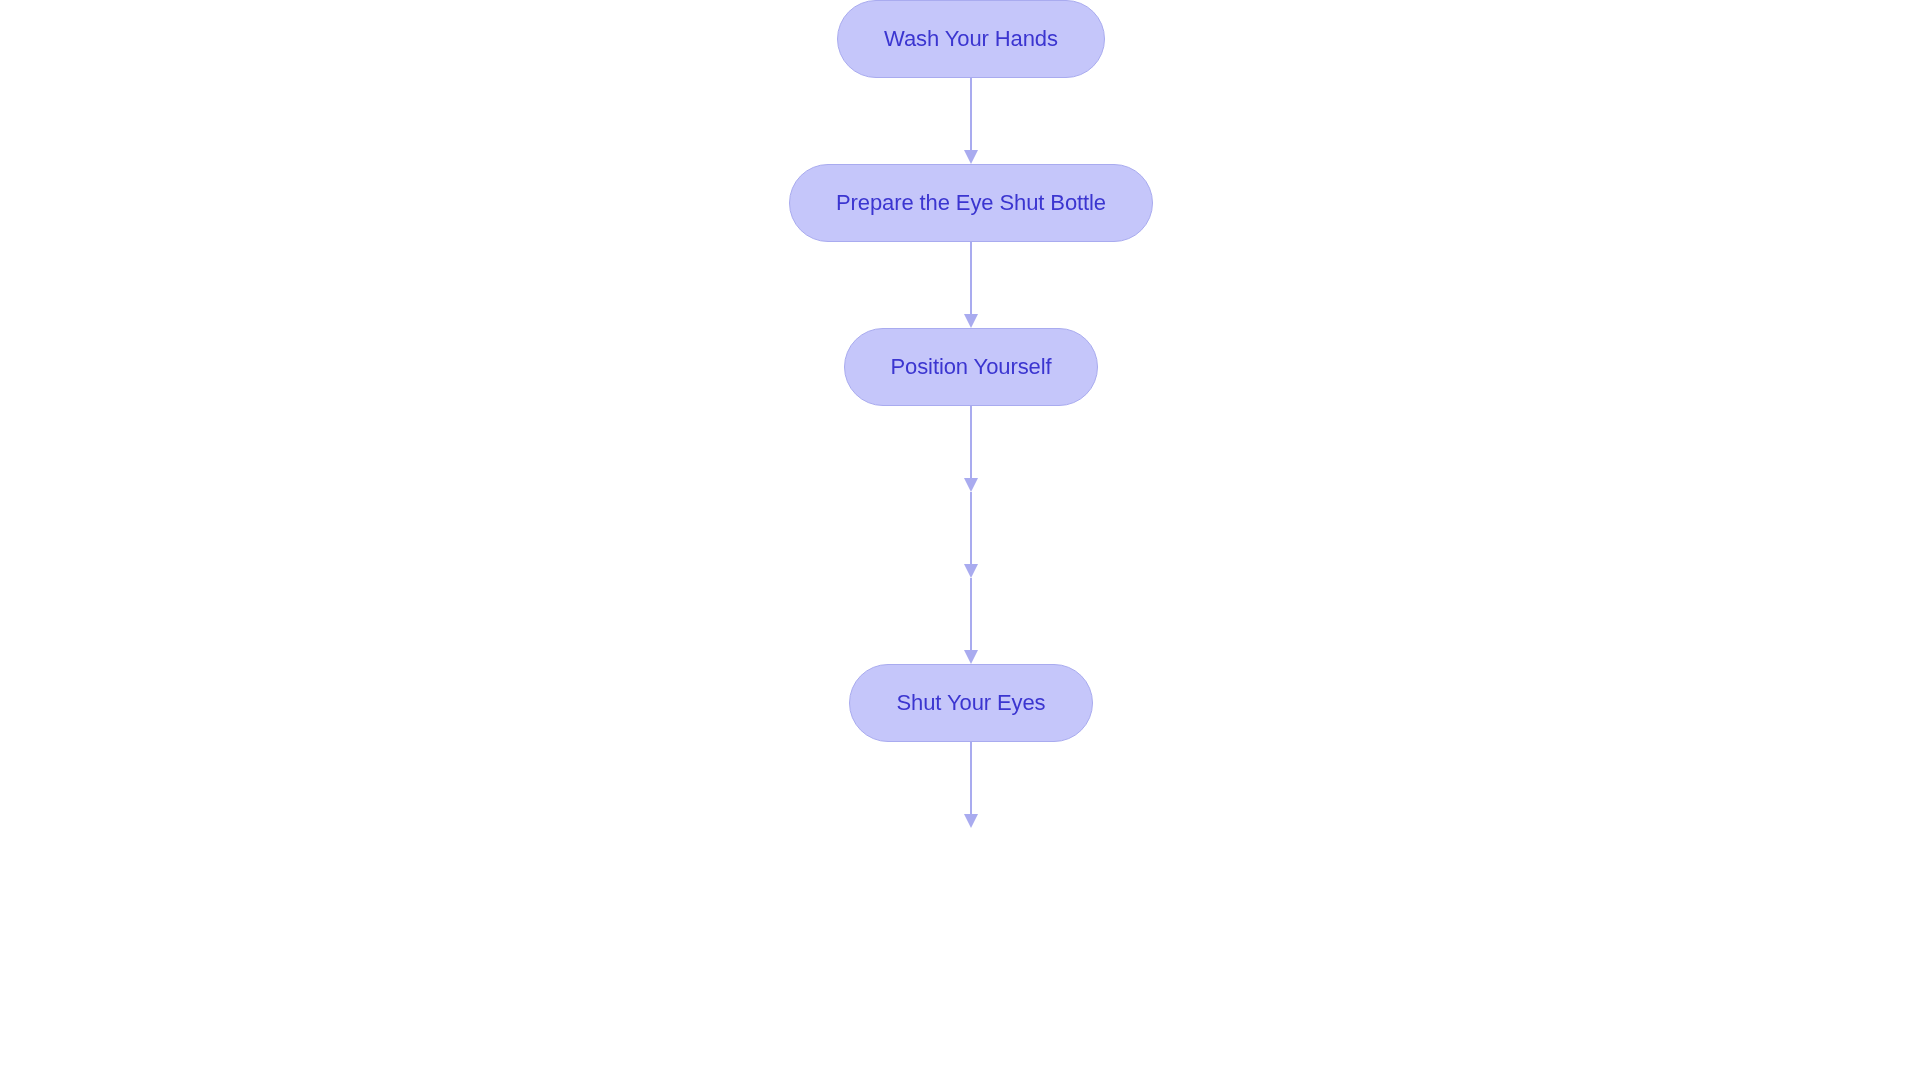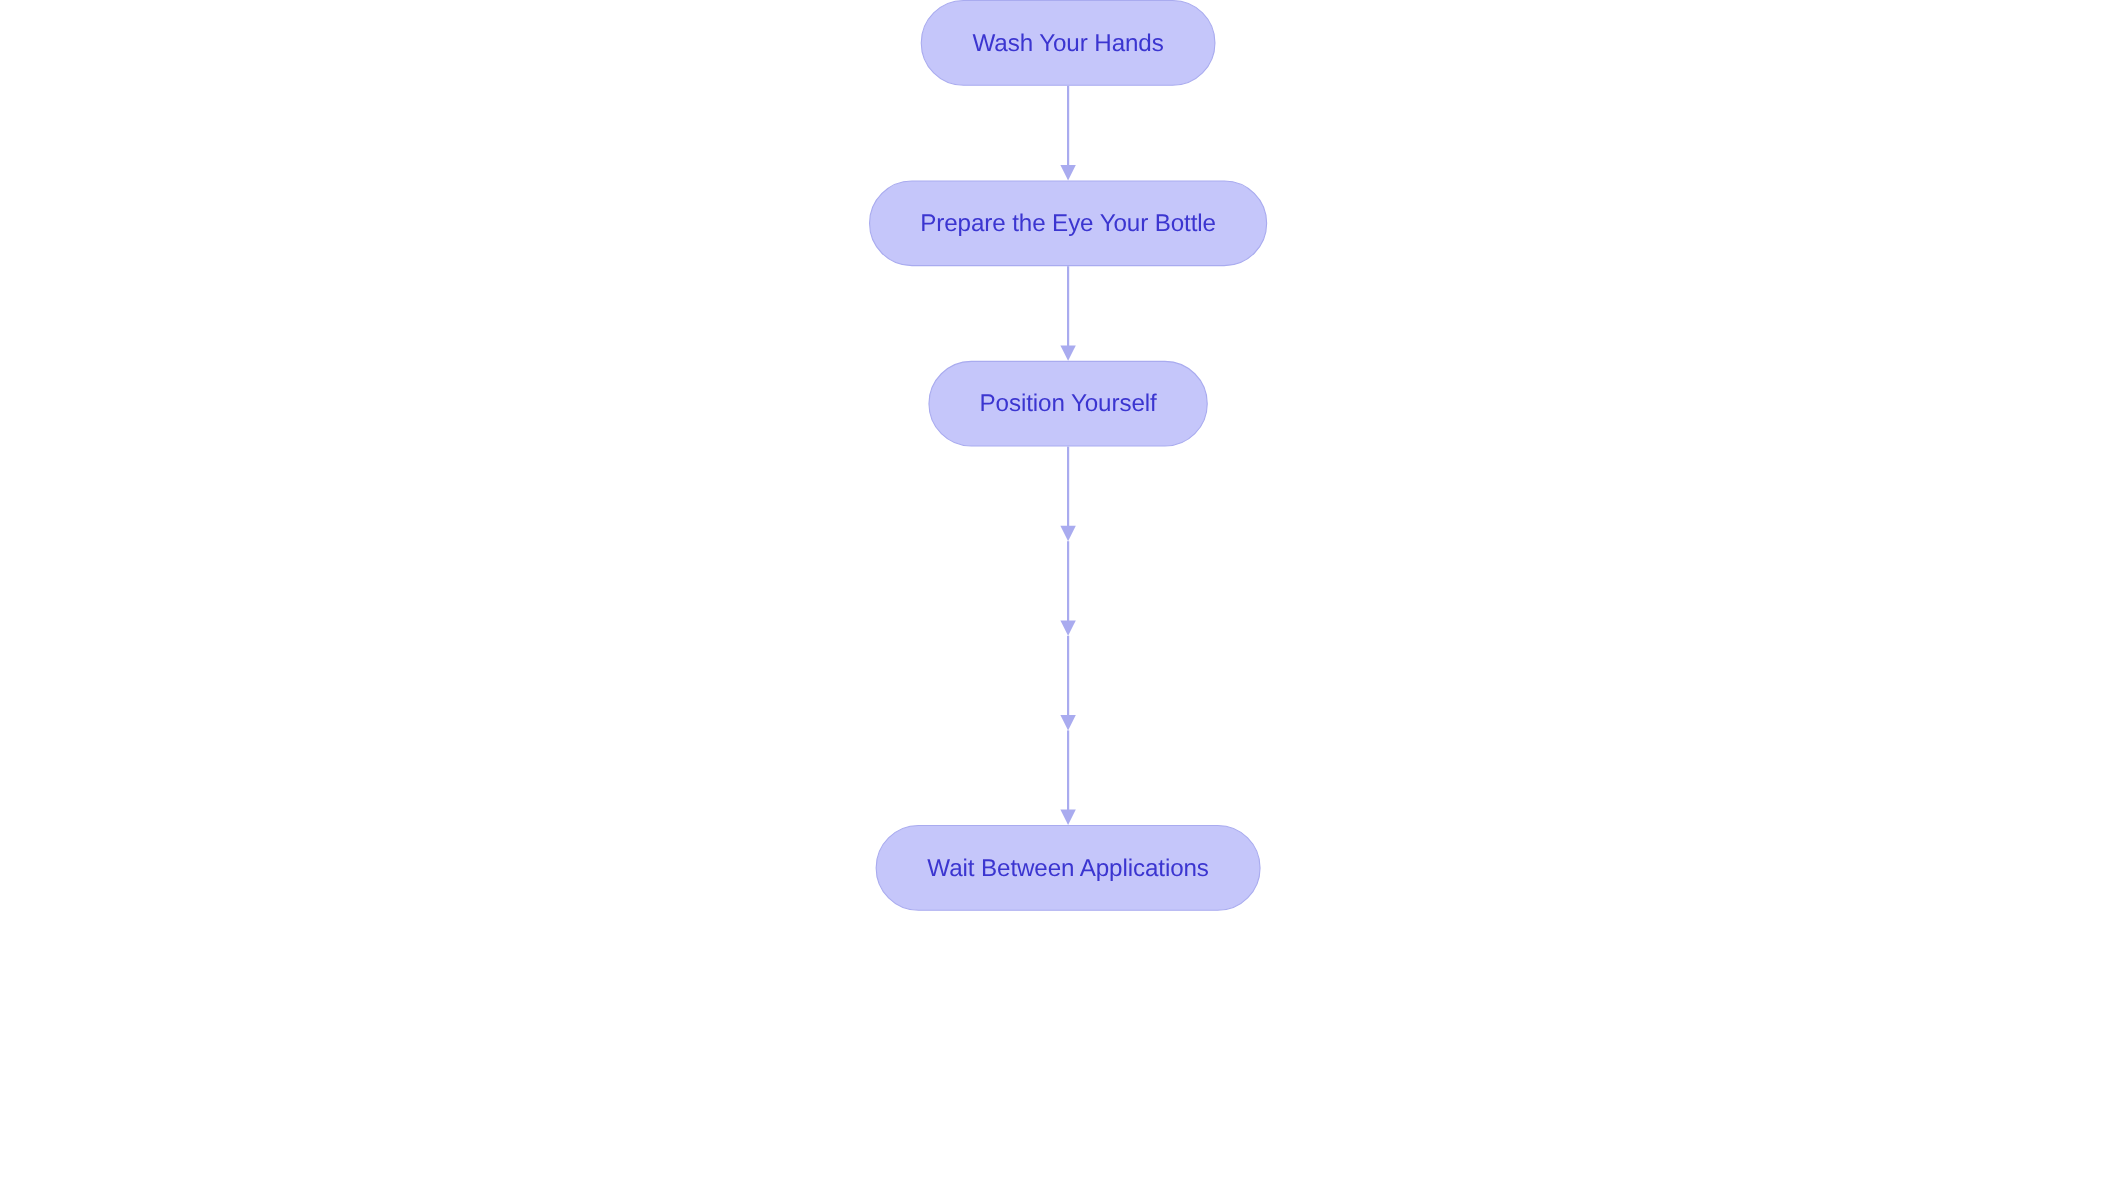--- a/index.html
+++ b/index.html
@@ -88,21 +88,21 @@
     <div class="flow-node">
       <span>Wash Your Hands</span>
     </div>
 
     <div class="flow-connector">
       <span class="conn-line"></span>
       <span class="conn-head"></span>
     </div>
 
     <div class="flow-node">
-      <span>Prepare the Eye Your Bottle</span>
+      <span>Prepare the Eye Shut Bottle</span>
     </div>
 
     <div class="flow-connector">
       <span class="conn-line"></span>
       <span class="conn-head"></span>
     </div>
 
     <div class="flow-node">
       <span>Position Yourself</span>
     </div>
@@ -117,24 +117,24 @@
       <span class="conn-line"></span>
       <span class="conn-head"></span>
     </div>
 
 
     <div class="flow-connector">
       <span class="conn-line"></span>
       <span class="conn-head"></span>
     </div>
 
+    <div class="flow-node">
+      <span>Shut Your Eyes</span>
+    </div>
 
     <div class="flow-connector">
       <span class="conn-line"></span>
       <span class="conn-head"></span>
     </div>
 
-    <div class="flow-node">
-      <span>Wait Between Applications</span>
-    </div>
 
   </div>
 </div>
 
 </body></html>

